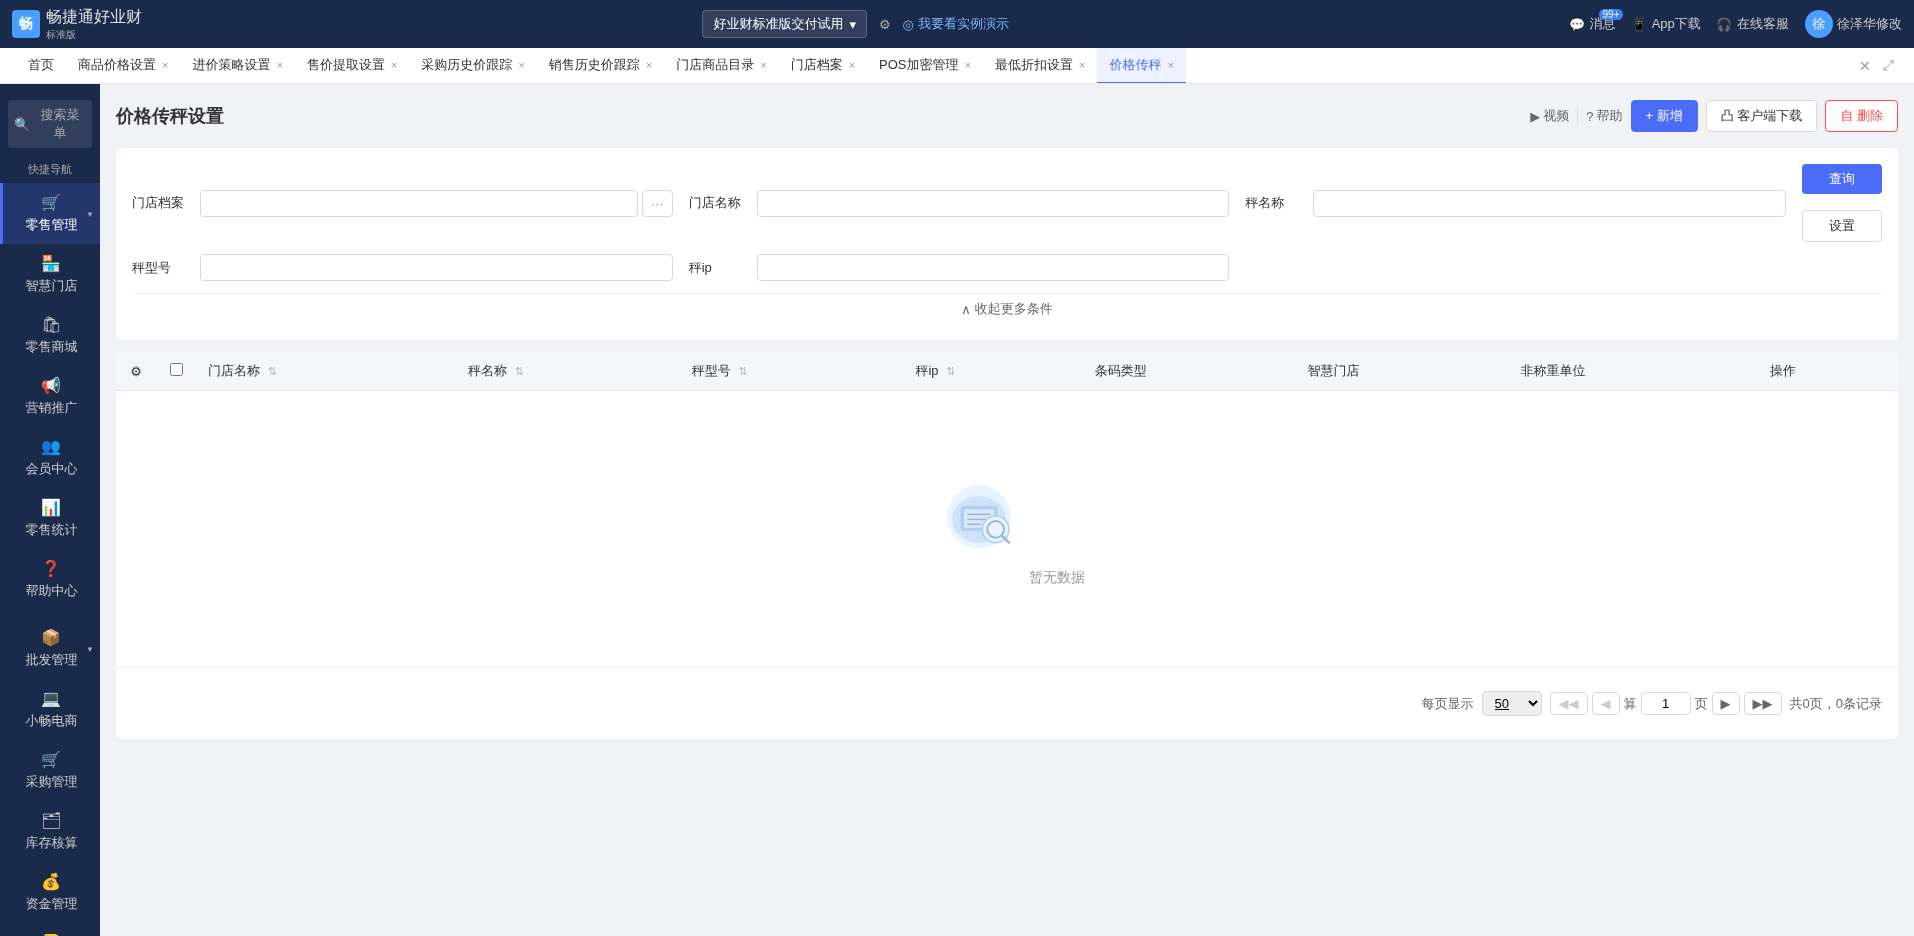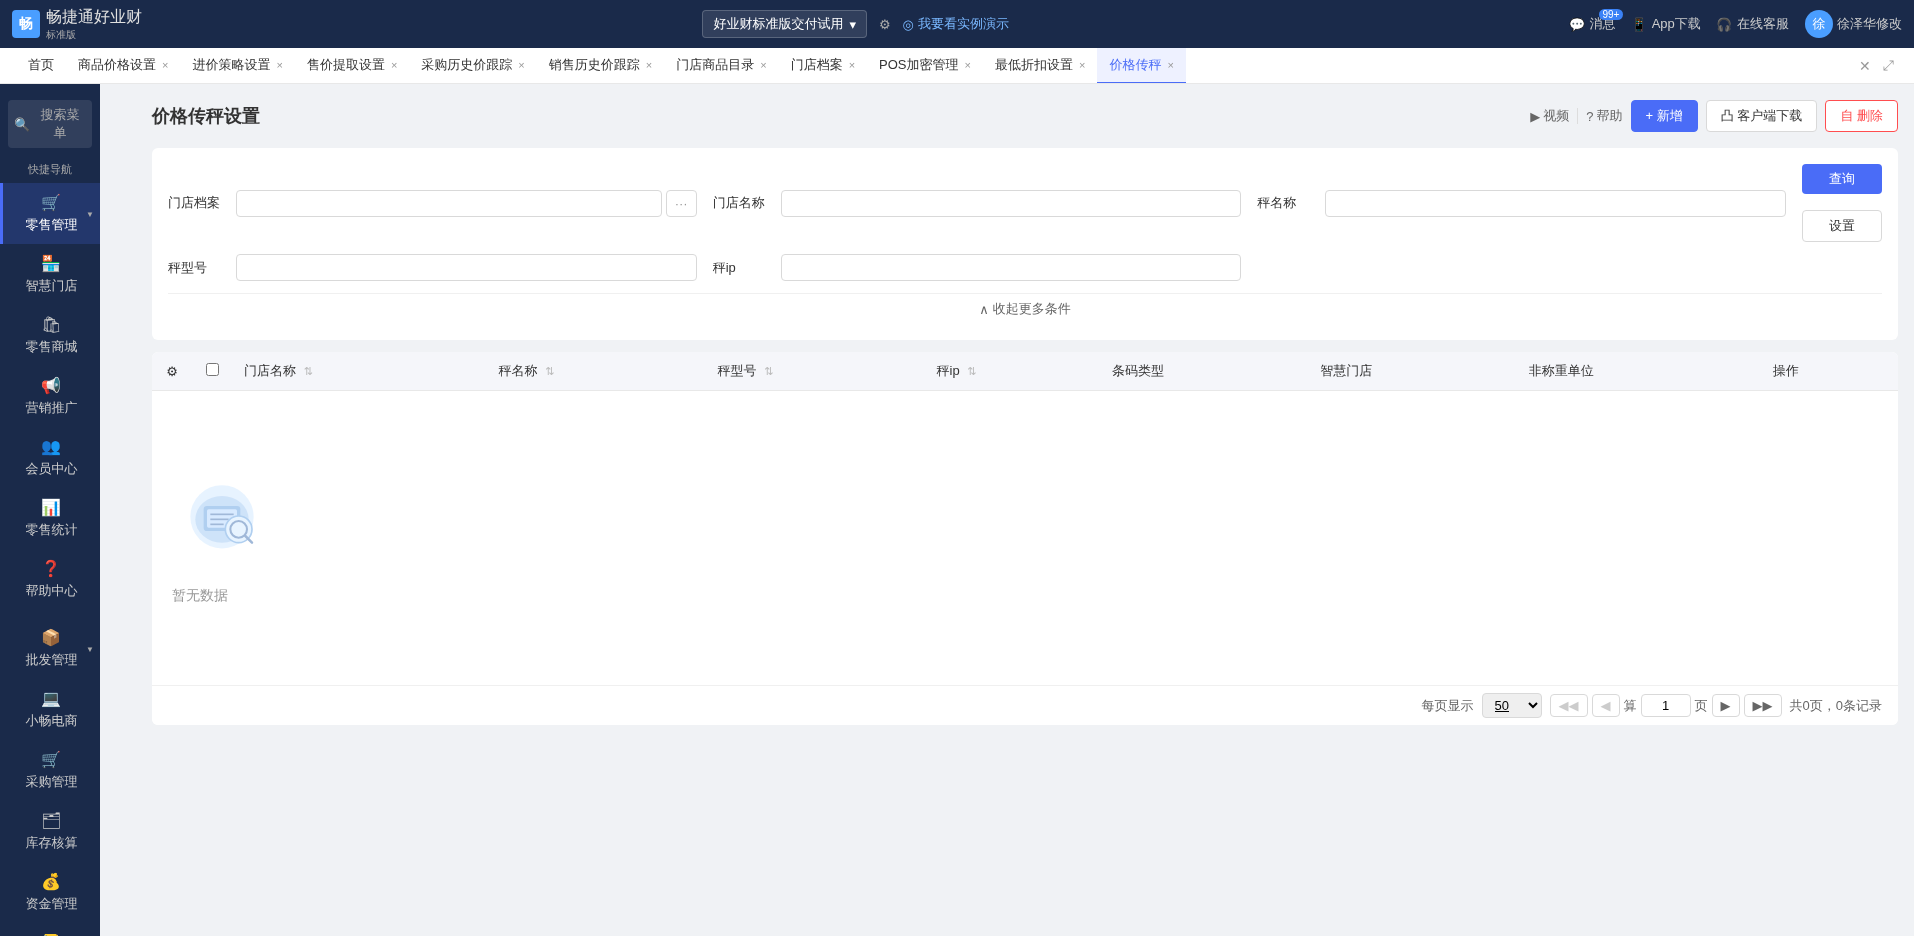--- a/index.html
+++ b/index.html
@@ -86,21 +86,21 @@
       gap: 4px;
       border-left: 3px solid transparent;
     }
     .sidebar-item.active { color: #fff; background: rgba(74,111,247,0.2); border-left: 3px solid #4a6cf7; }
     .sidebar-item .item-icon { font-size: 16px; }
     .sidebar-item.has-submenu { position: relative; }
     .sidebar-item.has-submenu::after { content: '▼'; font-size: 8px; position: absolute; right: 6px; top: 50%; transform: translateY(-50%); color: #aaa; }
     .sidebar-divider { height: 1px; background: rgba(255,255,255,0.1); margin: 4px 8px; }
 
     
-    .content-area { flex: 1; overflow-y: auto; padding: 16px; background: #f0f2f5; margin-left: 36px; }
+    .content-area { flex: 1; overflow-y: auto; padding: 16px; background: #f0f2f5; }
 
     
     .page-header { display: flex; align-items: center; justify-content: space-between; margin-bottom: 16px; }
     .page-title { font-size: 18px; font-weight: 600; color: #333; }
     .page-actions { display: flex; align-items: center; gap: 8px; }
     .action-link { color: #666; font-size: 13px; display: flex; align-items: center; gap: 3px; cursor: pointer; }
     .divider-v { width: 1px; height: 16px; background: #ddd; }
     .btn { padding: 6px 14px; border-radius: 4px; cursor: pointer; font-size: 13px; border: 1px solid; display: flex; align-items: center; gap: 4px; }
     .btn-primary { background: #4a6cf7; color: #fff; border-color: #4a6cf7; }
     .btn-outline { background: #fff; color: #333; border-color: #d9d9d9; }
@@ -123,26 +123,26 @@
     .table-wrapper { overflow-x: auto; }
     table { width: 100%; border-collapse: collapse; }
     thead tr { background: #f5f6fa; }
     th { padding: 10px 12px; text-align: left; color: #333; font-weight: 500; border-bottom: 1px solid #e8e8e8; white-space: nowrap; font-size: 13px; }
     th .sort-icon { color: #bbb; margin-left: 4px; font-size: 11px; }
     .th-settings { width: 40px; text-align: center; }
     .th-checkbox { width: 40px; text-align: center; }
     .checkbox-input { cursor: pointer; }
 
     
-    .empty-state { display: flex; flex-direction: column; align-items: flex-start; justify-content: center; padding: 80px 20px; }
+    .empty-state { display: flex; flex-direction: row; align-items: flex-end; justify-content: center; padding: 80px 20px; }
     .empty-icon { width: 100px; height: 100px; margin-bottom: 16px; }
     .empty-text { color: #999; font-size: 14px; }
 
     
-    .pagination-bar { display: flex; align-items: center; justify-content: flex-end; padding: 7px 16px; gap: 8px; background: #fff; border-top: 1px solid #f0f0f0; }
+    .pagination-bar { display: flex; align-items: center; justify-content: flex-end; padding: 23px 16px; gap: 8px; background: #fff; border-top: 1px solid #f0f0f0; }
     .pagination-label { color: #666; font-size: 13px; }
     .page-size-select { border: 1px solid #d9d9d9; border-radius: 4px; padding: 3px 8px; font-size: 13px; cursor: pointer; text-decoration: underline; }
     .pagination-nav { display: flex; align-items: center; gap: 4px; }
     .page-btn { border: 1px solid #d9d9d9; background: #fff; padding: 3px 8px; border-radius: 4px; cursor: pointer; color: #666; font-size: 13px; }
     .page-btn:disabled { color: #ccc; cursor: default; }
     .page-input { border: 1px solid #d9d9d9; border-radius: 4px; padding: 3px 6px; width: 50px; text-align: center; font-size: 13px; }
     .pagination-info { color: #666; font-size: 13px; }
   </style>
 </head>
 <body>

